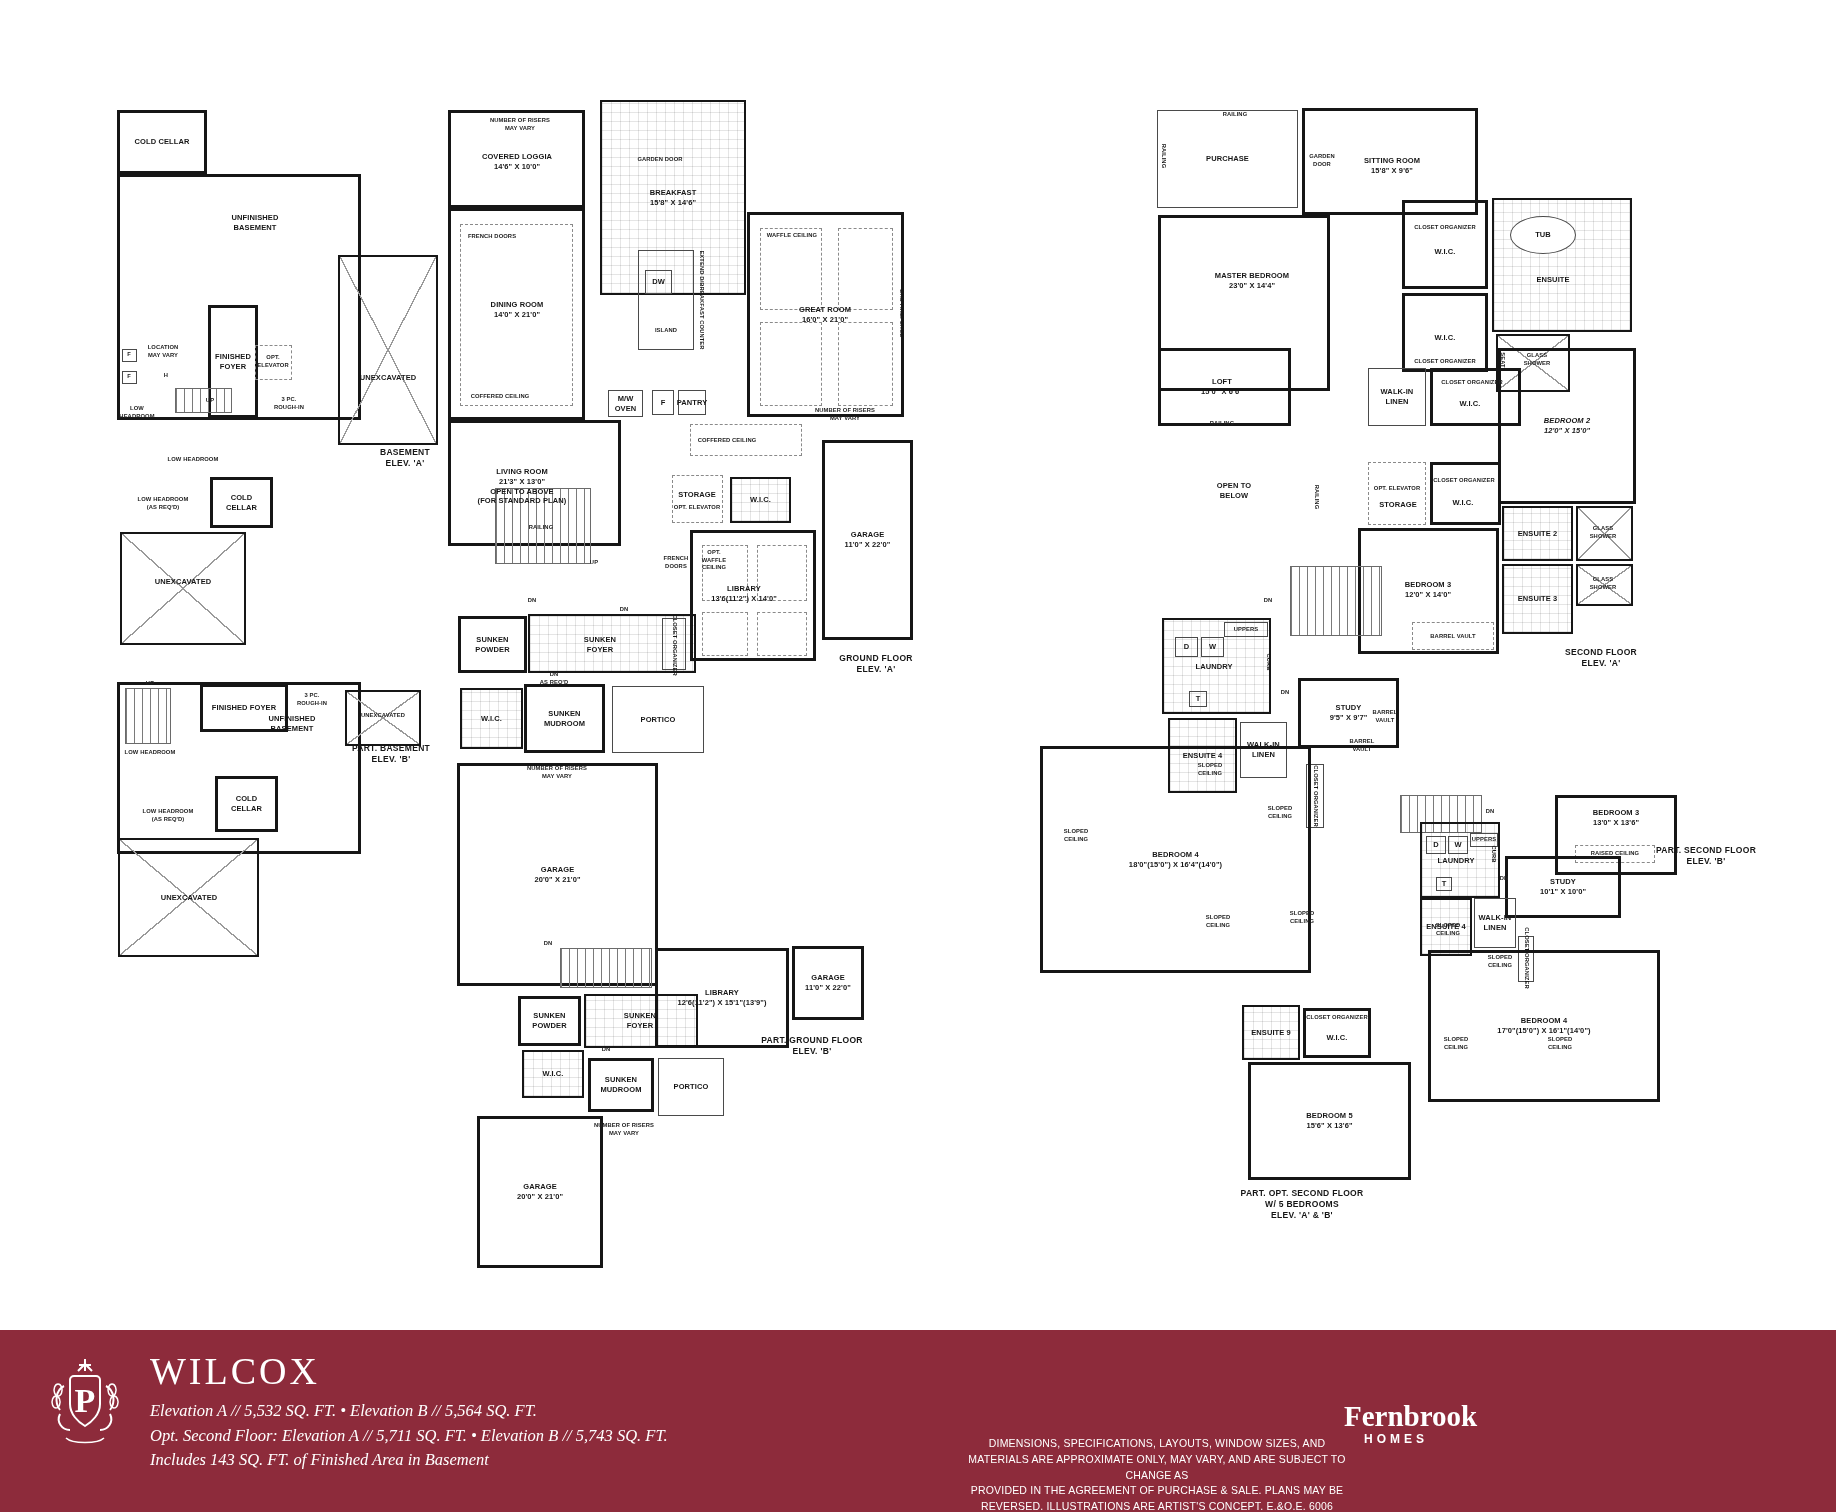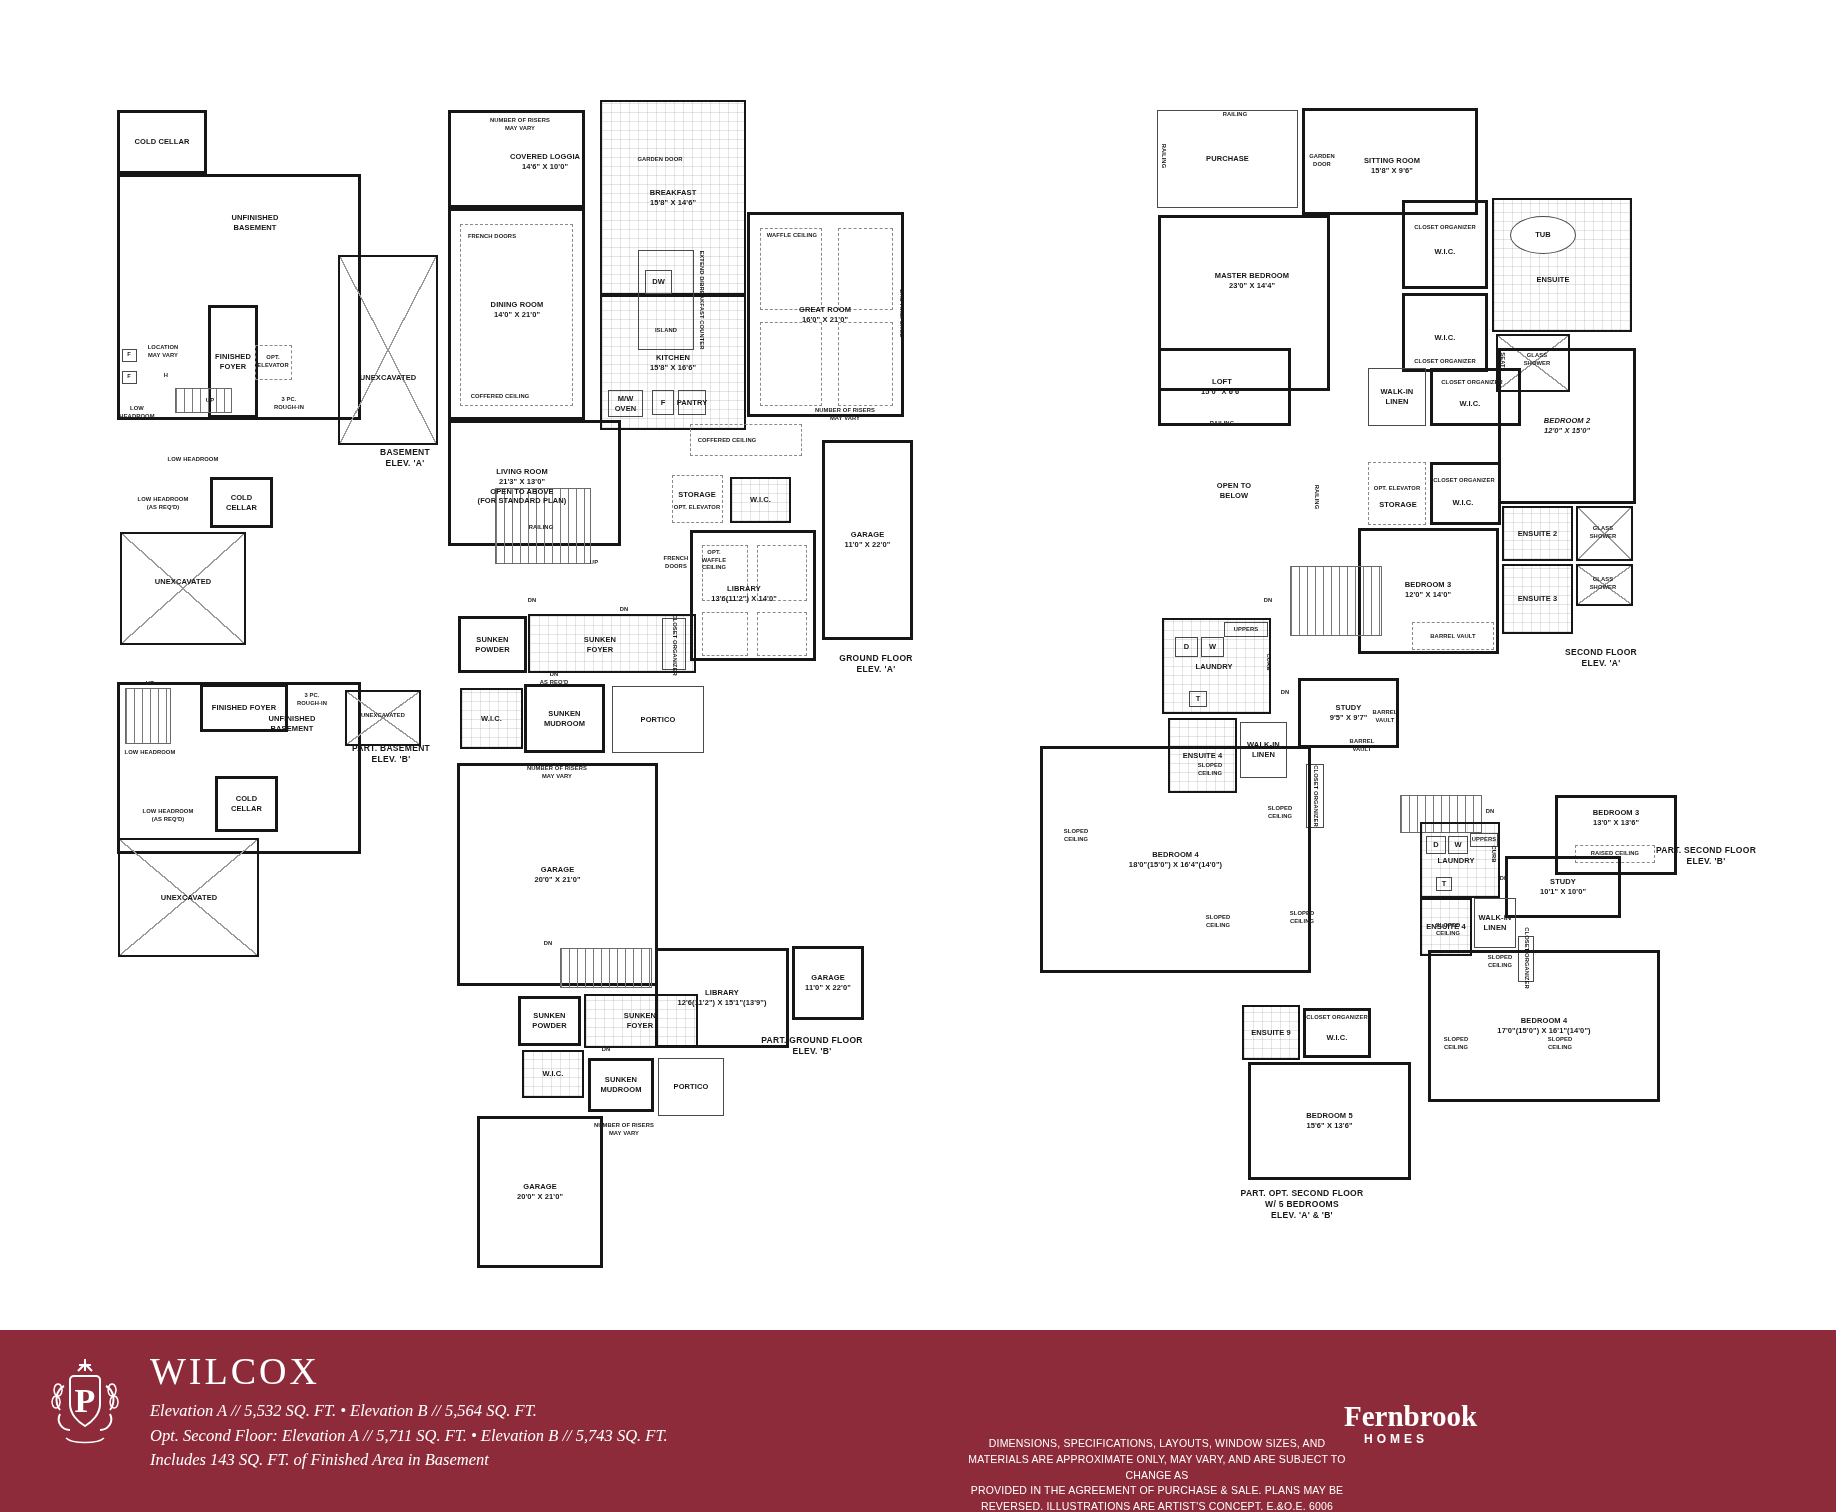--- a/index.html
+++ b/index.html
@@ -122,24 +122,20 @@
           <span class="rlabel">BREAKFAST
 15'8" X 14'6"</span>
         </div>
         <div class="room wall" style="left: 747px; top: 212px; width: 157px; height: 205px;"></div>
         <div class="room dash" style="left: 760px; top: 228px; width: 62px; height: 82px;"></div>
         <div class="room dash" style="left: 838px; top: 228px; width: 55px; height: 82px;"></div>
         <div class="room dash" style="left: 760px; top: 322px; width: 62px; height: 84px;"></div>
         <div class="room dash" style="left: 838px; top: 322px; width: 55px; height: 84px;"></div>
         <div class="room wall" style="left: 448px; top: 208px; width: 137px; height: 212px;"></div>
         <div class="room dash" style="left: 460px; top: 224px; width: 113px; height: 182px;"></div>
-        <div class="room grid" style="left: 600px; top: 295px; width: 146px; height: 135px;">
-          <span class="rlabel">KITCHEN
-15'8" X 16'6"</span>
-        </div>
         <div class="room thin" style="left: 638px; top: 250px; width: 56px; height: 100px;"></div>
         <div class="room thin" style="left: 645px; top: 270px; width: 27px; height: 24px;">
           <span class="rlabel">DW</span>
         </div>
         <div class="room thin" style="left: 608px; top: 390px; width: 35px; height: 27px;">
           <span class="rlabel">M/W
 OVEN</span>
         </div>
         <div class="room thin" style="left: 652px; top: 390px; width: 22px; height: 25px;">
           <span class="rlabel">F</span>
@@ -178,21 +174,21 @@
         </div>
         <div class="room thin" style="left: 612px; top: 686px; width: 92px; height: 67px;">
           <span class="rlabel">PORTICO</span>
         </div>
         <div class="room wall" style="left: 457px; top: 763px; width: 201px; height: 223px;">
           <span class="rlabel">GARAGE
 20'0" X 21'0"</span>
         </div>
         <div class="pl tiny" style="left: 520px; top: 125px;">NUMBER OF RISERS
 MAY VARY</div>
-        <div class="pl" style="left: 517px; top: 162px; margin-left: 28px;">COVERED LOGGIA
+        <div class="pl" style="left: 517px; top: 162px;">COVERED LOGGIA
 14'6" X 10'0"</div>
         <div class="pl tiny" style="left: 660px; top: 160px;">GARDEN DOOR</div>
         <div class="pl tiny" style="left: 492px; top: 237px;">FRENCH DOORS</div>
         <div class="pl" style="left: 517px; top: 310px;">DINING ROOM
 14'0" X 21'0"</div>
         <div class="pl tiny" style="left: 500px; top: 397px;">COFFERED CEILING</div>
         <div class="pl" style="left: 825px; top: 315px;">GREAT ROOM
 16'0" X 21'0"</div>
         <div class="pl tiny" style="left: 792px; top: 236px;">WAFFLE CEILING</div>
         <div class="pl rot" style="left: 901px; top: 313px;">GAS FIREPLACE</div>

